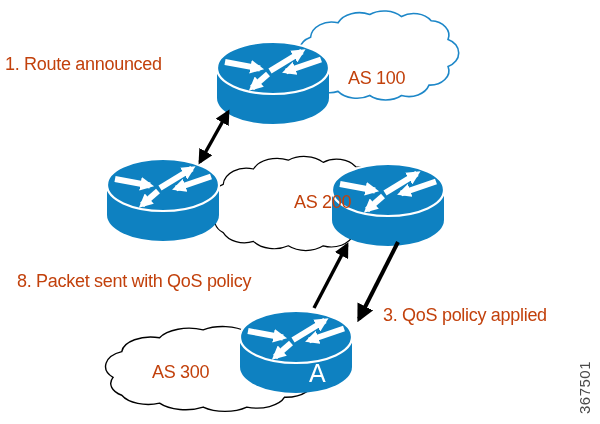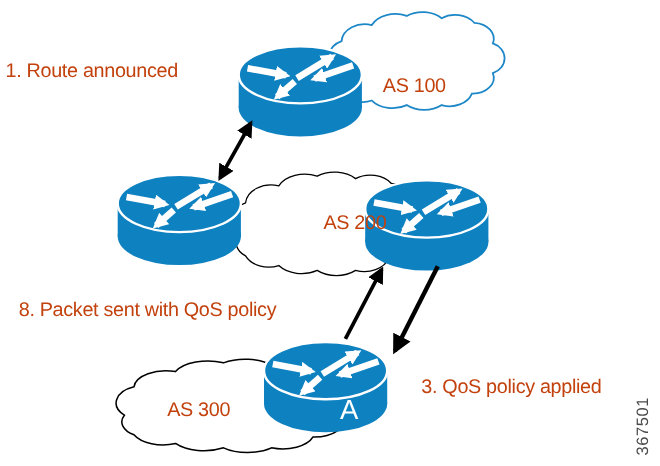--- a/index.html
+++ b/index.html
@@ -19,21 +19,21 @@
   .fignum{
     position:absolute;left:558px;top:380px;font-size:15px;line-height:15px;
     color:#4a4a4a;transform:rotate(-90deg);letter-spacing:0.5px;white-space:nowrap;
   }
   .pos-step1{left:5px;top:53px;}
   .pos-as100{left:348px;top:31px;margin-top:36px;}
   .pos-as200{left:247px;top:191px;margin-left:47px;}
   .pos-as300{left:152px;top:361px;}
   .pos-step4{left:17px;top:270px;}
   .pos-step2{left:383px;top:279px;}
-  .pos-step3{left:383px;top:304px;margin-top:36px;}
+  .pos-step3{left:383px;top:304px;}
 </style>
 </head>
 <body>
 
 <div class="stage">
 
   <svg class="canvas" width="600" height="424" viewBox="0 0 600 424">
     <defs>
 
       <path id="cloudPath" vector-effect="non-scaling-stroke" d="M 20 60

